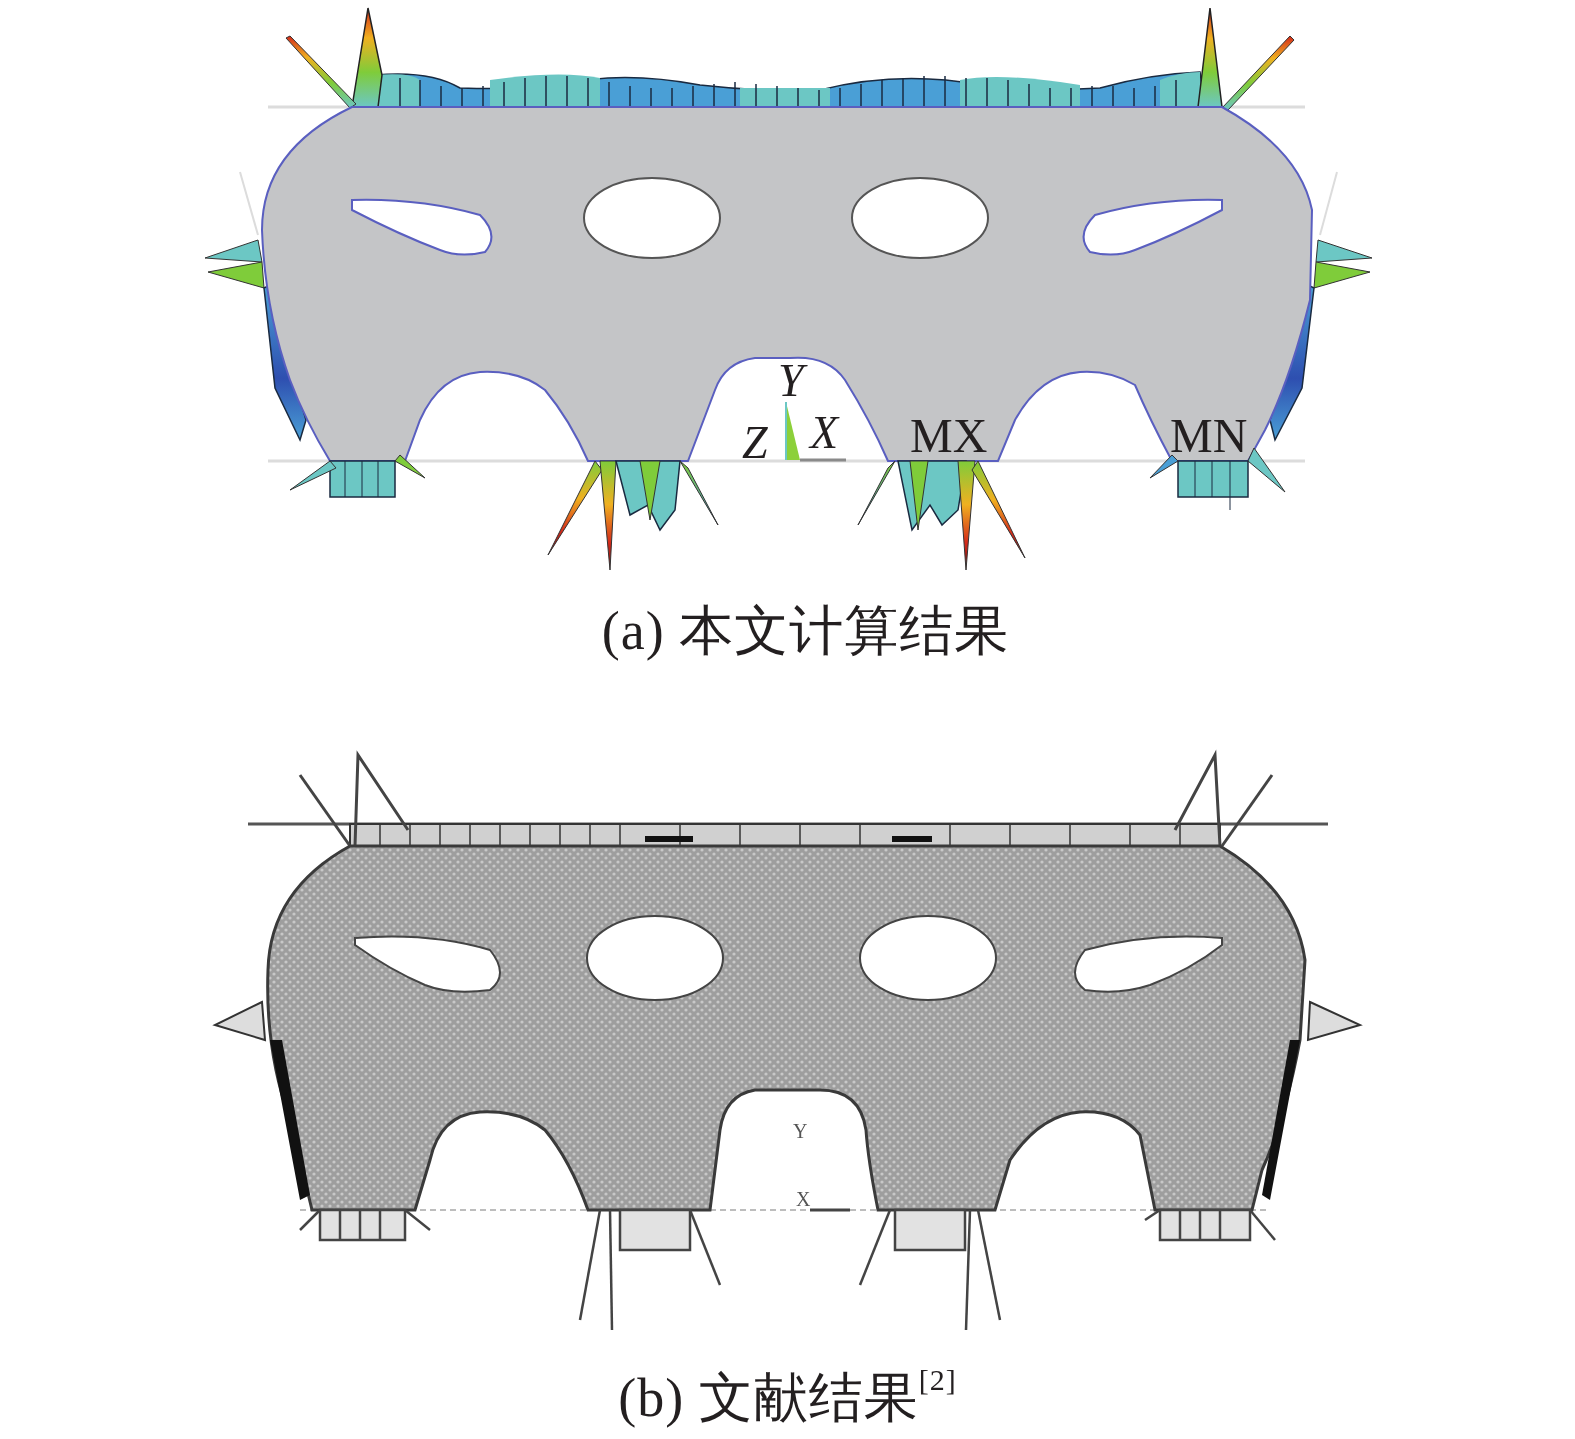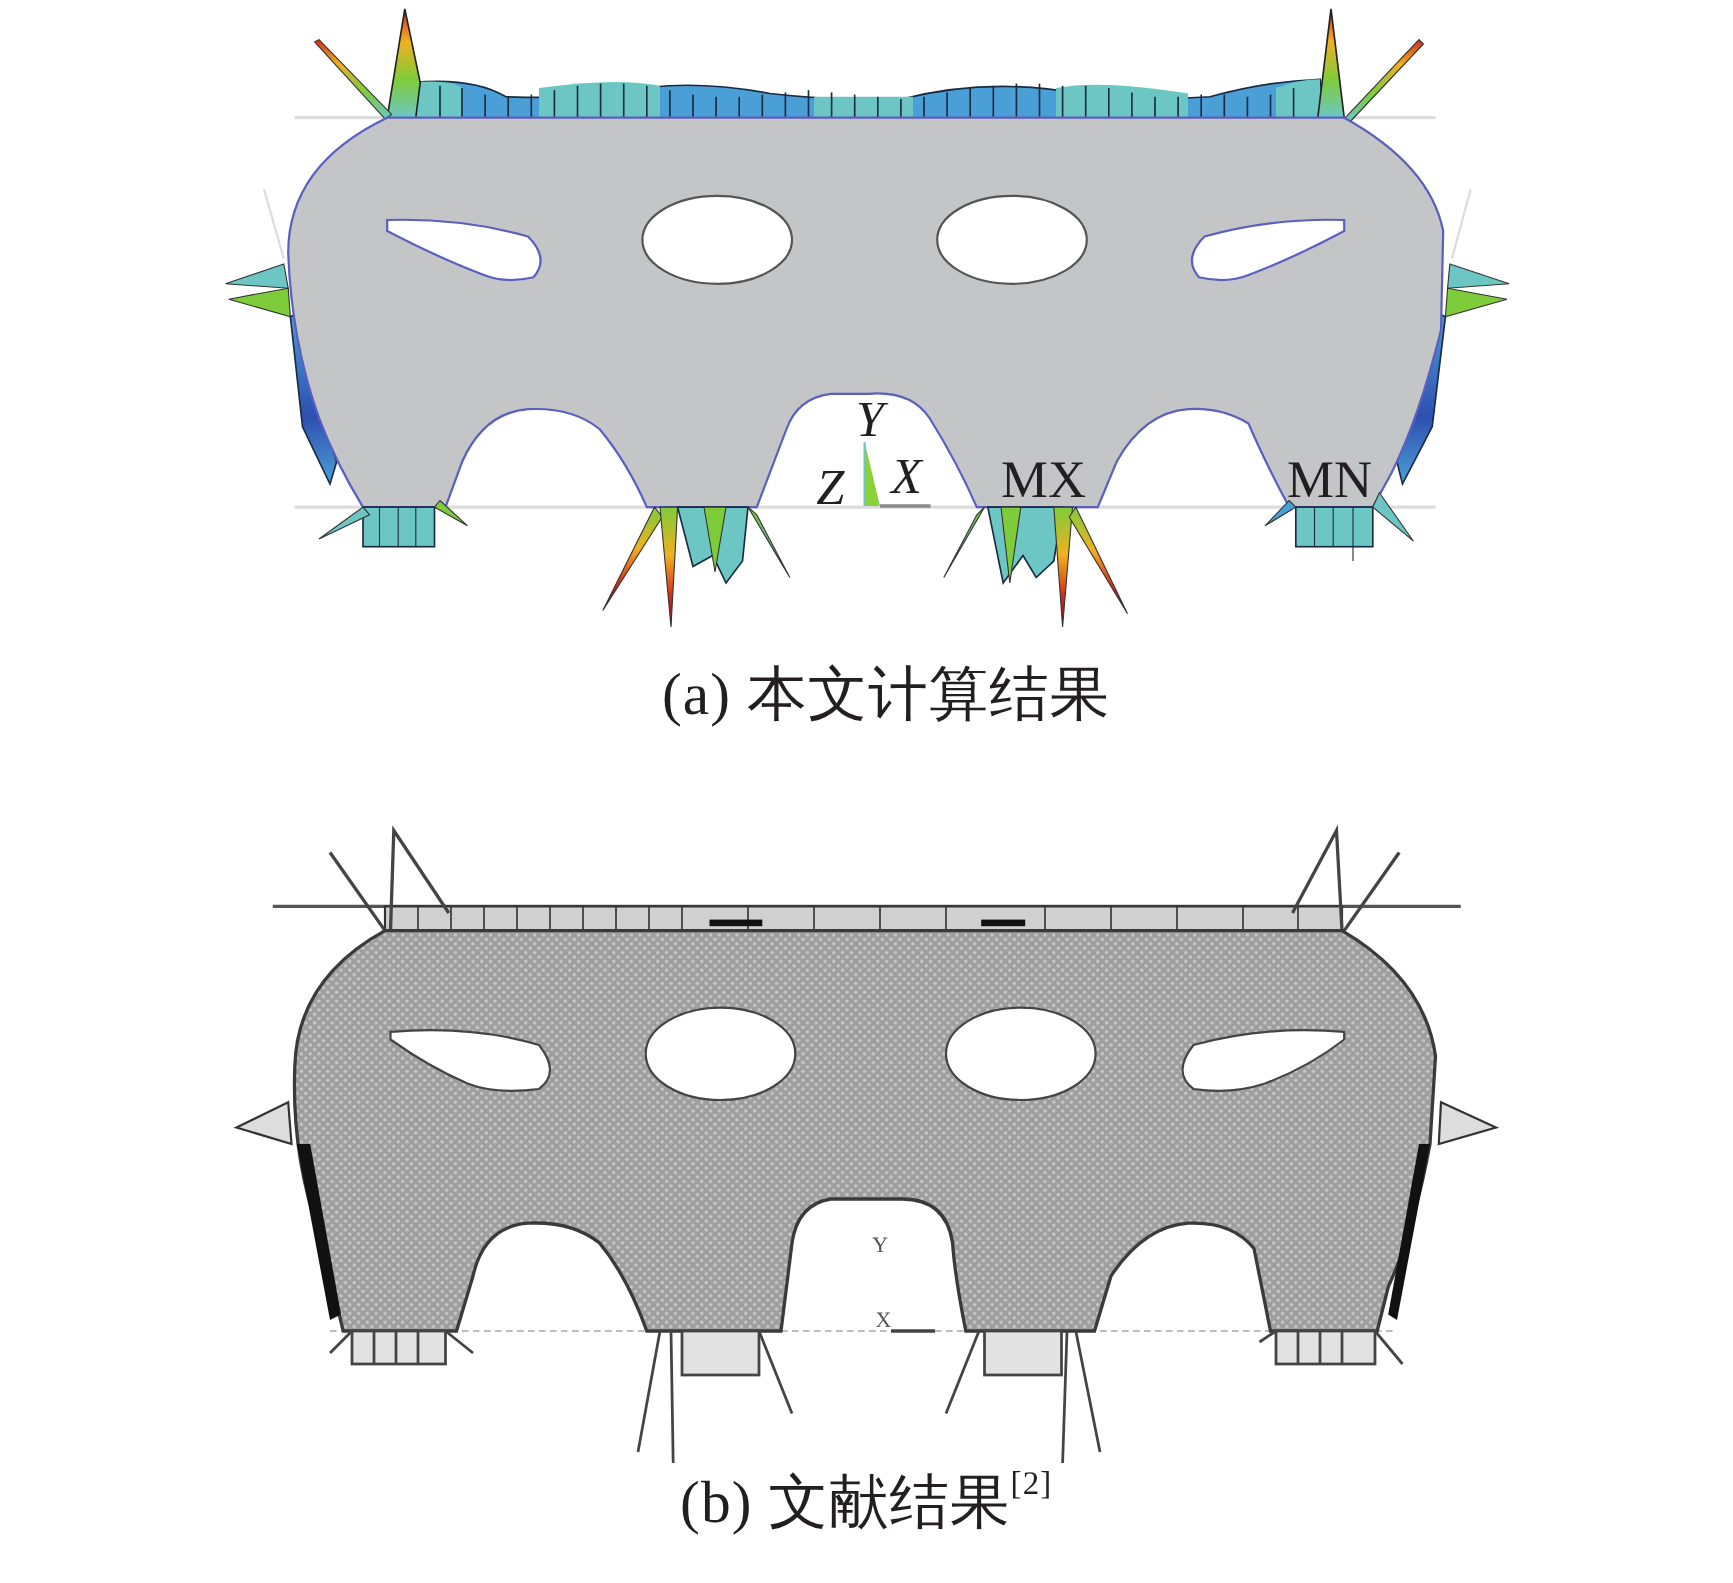--- a/index.html
+++ b/index.html
@@ -4,21 +4,21 @@
 <style>
   html, body { margin: 0; padding: 0; background: #ffffff; }
   body { width: 1575px; height: 1439px; position: relative; overflow: hidden;
          font-family: "Liberation Serif", "DejaVu Serif", serif; }
   .panel { position: absolute; left: 0; width: 1575px; }
   #panel-a { top: 0; height: 600px; }
   #panel-b { top: 740px; height: 590px; }
   .caption { position: absolute; left: 0; width: 1575px; text-align: center;
              font-size: 54px; color: #231f20; letter-spacing: 1px; }
   #caption-a { top: 595px; margin-left: 18px; }
-  #caption-b { top: 1330px; }
+  #caption-b { top: 1362px; }
   .caption sup { font-size: 30px; vertical-align: 26px; }
   svg { display: block; }
   .axis-label { font-family: "Liberation Serif", serif; font-style: italic; font-size: 46px; fill: #231f20; }
   .marker-label { font-family: "Liberation Serif", serif; font-size: 48px; fill: #231f20; }
 </style>
 </head>
 <body>
 
 <div class="panel" id="panel-a">
   <svg width="1575" height="600" viewBox="0 0 1575 600">

